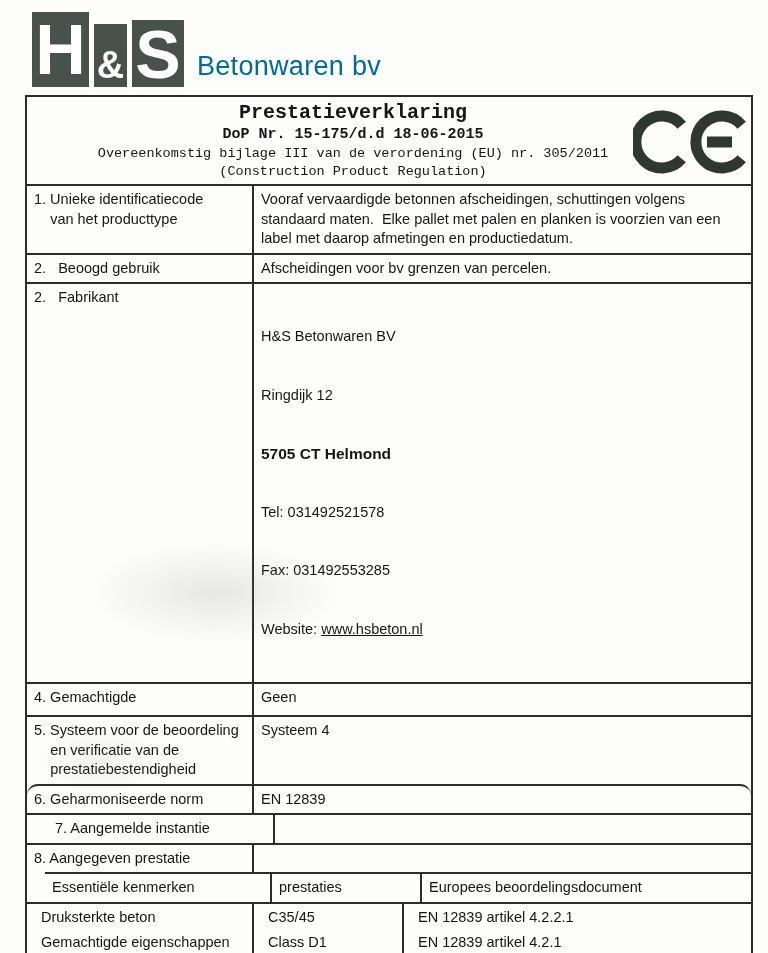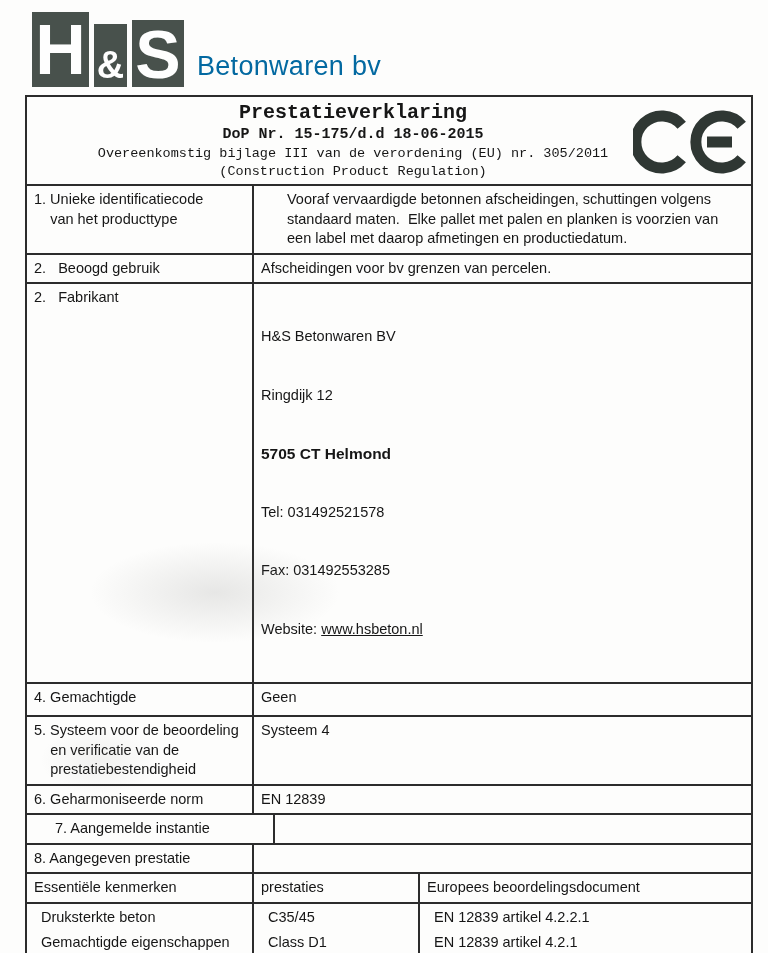--- a/index.html
+++ b/index.html
@@ -30,36 +30,36 @@
   .doc-title { font-size:20px; font-weight:bold; line-height:25px; }
   .dop { font-size:15px; font-weight:bold; line-height:20px; }
   .sub { font-size:13.5px; line-height:18px; }
   .ce { position:absolute; right:2px; top:9px; }
 
   .row { display:flex; border-top:2px solid #2c2c2c; box-sizing:border-box; }
   .cell { box-sizing:border-box; font-size:14.5px; line-height:19.5px; padding:4px 6px 4px 7px; white-space:pre-wrap; }
   .lbl  { width:227px; border-right:2px solid #2c2c2c; flex:none; }
   .val  { flex:1; }
 
-  .h-r1 { min-height:59px;gap:26px; }
+  .h-r1 { min-height:59px; }
   .h-r2 { min-height:24px; }
   .h-r3 { min-height:115px; }
   .h-r4 { min-height:33px;justify-content:space-between; }
   .h-r5 { min-height:60px; }
-  .h-r6 { min-height:24px; }
+  .h-r6 { min-height:24px;border-radius:11px; }
   .h-r7 { min-height:23px;padding-left:21px; }
   .h-r8 { min-height:23px; }
 
   .addr-city { font-weight:bold; font-size:15.5px; }
   .weblink { text-decoration:underline; color:#161616; }
 
   
-  .perf-head { min-height:25px; }
+  .perf-head { min-height:25px;margin-left:18px; }
   .perf-body { min-height:140px; }
-  .mid { width:166px; border-right:2px solid #2c2c2c; flex:none; }
+  .mid { width:150px; border-right:2px solid #2c2c2c; flex:none; }
   .pcol { display:flex; flex-direction:column; }
   .pline { height:25.8px; white-space:pre-wrap;margin-left:7px; }
   .pline:last-child { height:auto; }
 
   
   .smudge { position:absolute; pointer-events:none; }
   .smudge-1 { left:85px; top:540px; width:260px; height:105px;
     background:radial-gradient(ellipse at center, rgba(120,120,118,0.17) 0%, rgba(120,120,118,0) 68%); }
   .smudge-2 { left:40px; top:725px; width:120px; height:70px;
     background:radial-gradient(ellipse at center, rgba(130,130,128,0.10) 0%, rgba(130,130,128,0) 70%); }

